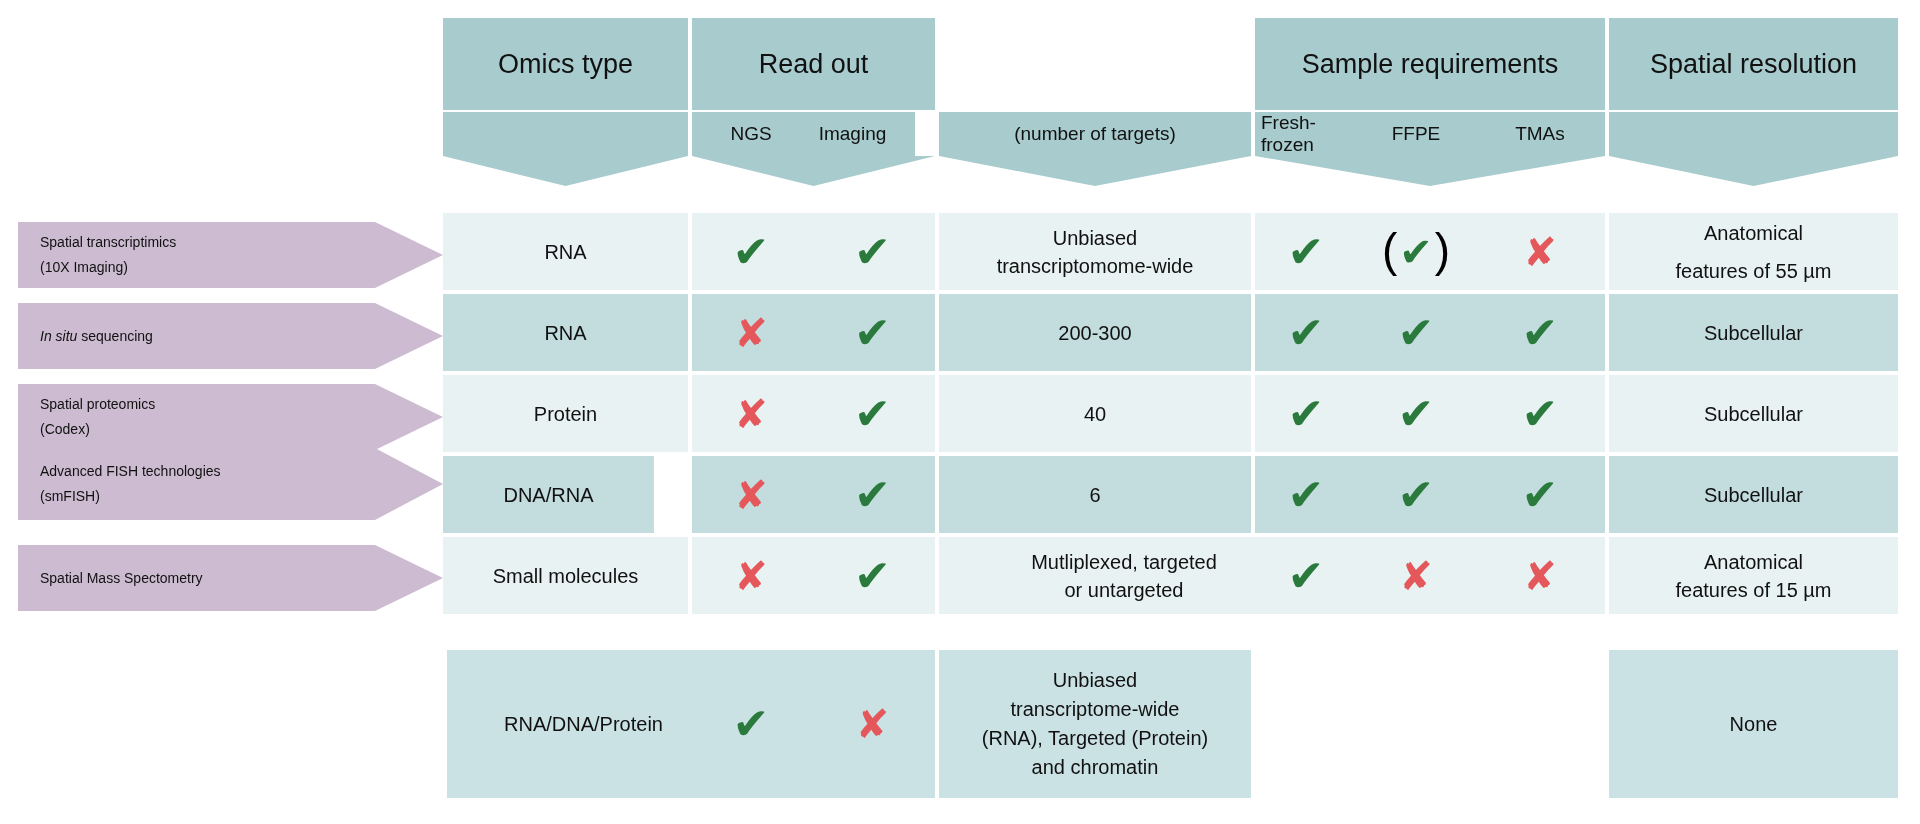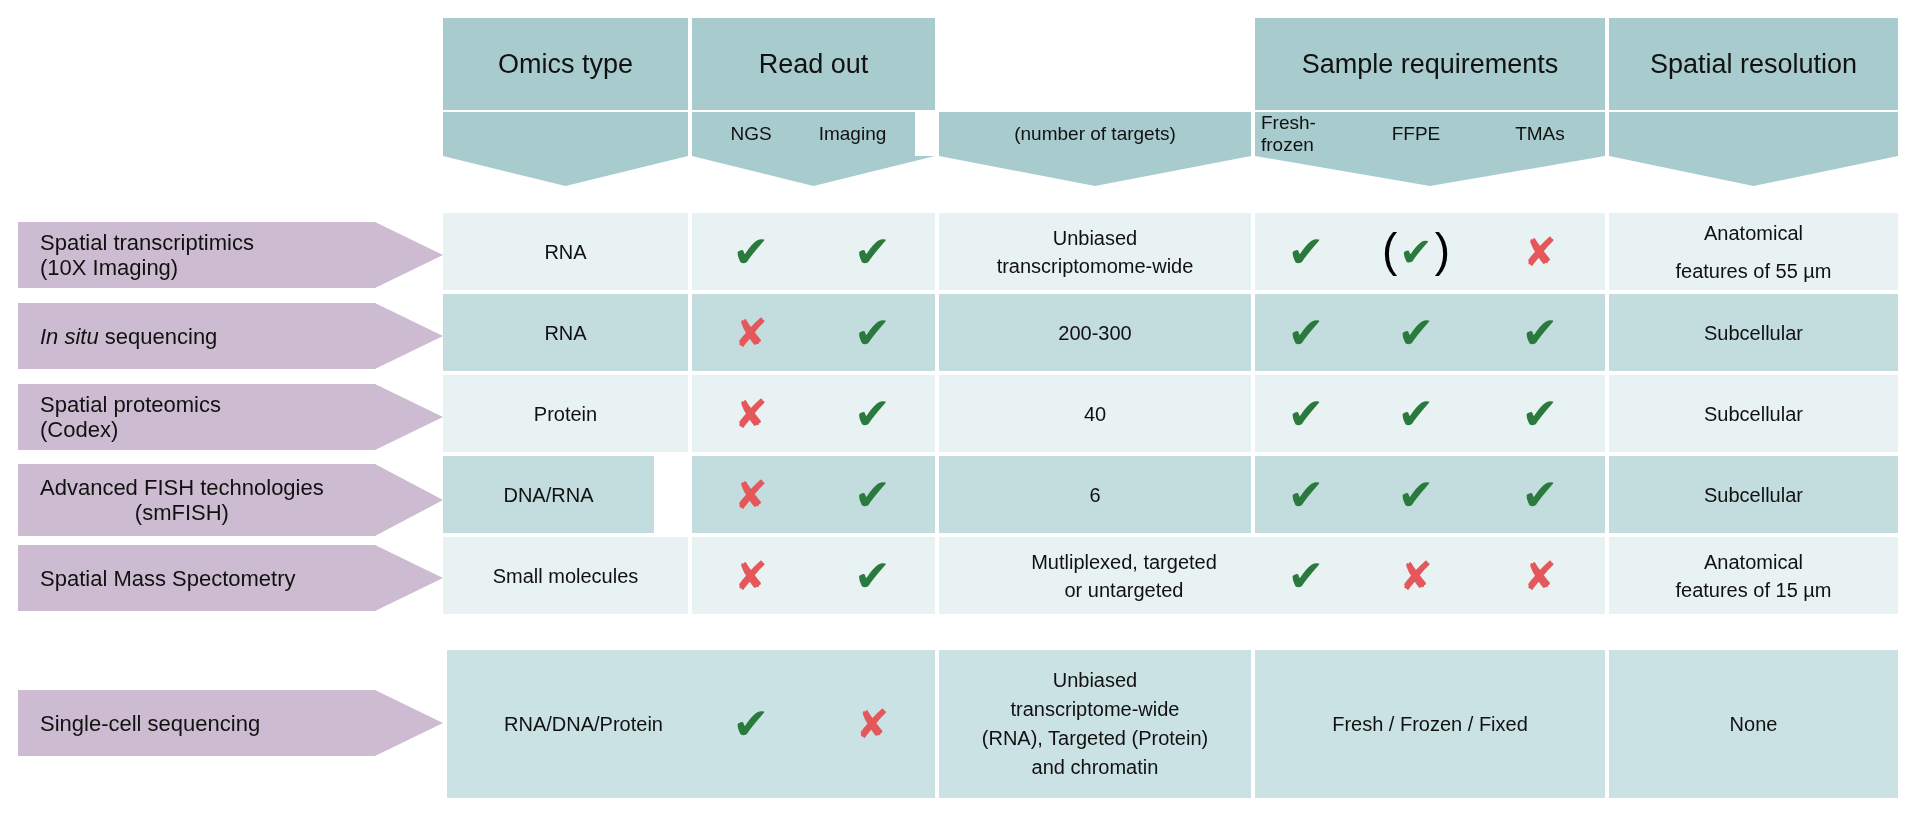--- a/index.html
+++ b/index.html
@@ -16,21 +16,21 @@
   
   .label-col{position:absolute;left:18px;top:0;width:425px;height:824px;}
   .arrow{
     position:absolute;left:0;
     width:425px;
     background:#cdbcd1;
     display:flex;align-items:center;
     box-sizing:border-box;
     padding-left:22px;padding-right:70px;
     clip-path:polygon(0 0, 84% 0, 100% 50%, 84% 100%, 0 100%);
-    font-size:22px;
+    font-size:14px;
     line-height:25px;
     color:#111;
   }
   .arrow .txt{display:block;}
   .arrow .ital{font-style:italic;}
 
   
   .tbl{position:absolute;left:443px;top:0;width:1455px;height:824px;}
   .cell{
     position:absolute;
@@ -79,38 +79,33 @@
       </div>
     </div>
 
     <div class="arrow" style="top:384px;height:66px;">
       <div>
         <span class="txt">Spatial proteomics</span>
         <span class="txt">(Codex)</span>
       </div>
     </div>
 
-    <div class="arrow" style="top:464px;height:72px;text-align:center;">
+    <div class="arrow" style="top:448px;height:72px;">
       <div>
         <span class="txt">Advanced FISH technologies</span>
         <span class="txt">(smFISH)</span>
       </div>
     </div>
 
     <div class="arrow" style="top:545px;height:66px;">
       <div>
         <span class="txt">Spatial Mass Spectometry</span>
       </div>
     </div>
 
-    <div class="arrow" style="top:690px;height:66px;">
-      <div>
-        <span class="txt">Single-cell sequencing</span>
-      </div>
-    </div>
   </div>
 
   <div class="tbl">
 
     <div class="cell hdr-top" style="left:0px;top:18px;width:245px;height:92px;">Omics type</div>
 
     <div class="cell hdr-top" style="left:249px;top:18px;width:243px;height:92px;">Read out</div>
 
 
     <div class="cell hdr-top" style="left:812px;top:18px;width:350px;height:92px;line-height:36px;">
@@ -272,17 +267,16 @@
       <span class="mark cross">✘</span>
     </div>
     <div class="cell row-sc" style="left:496px;top:650px;width:312px;height:148px;line-height:29px;">
       <div>
         <span style="display:block;">Unbiased</span>
         <span style="display:block;">transcriptome-wide</span>
         <span style="display:block;">(RNA), Targeted (Protein)</span>
         <span style="display:block;">and chromatin</span>
       </div>
     </div>
-    <div class="cell row-sc" style="left:812px;top:650px;width:350px;height:148px;">Fresh / Frozen / Fixed</div>
     <div class="cell row-sc" style="left:1166px;top:650px;width:289px;height:148px;">None</div>
 
   </div>
 </div>
 
 </body></html>

